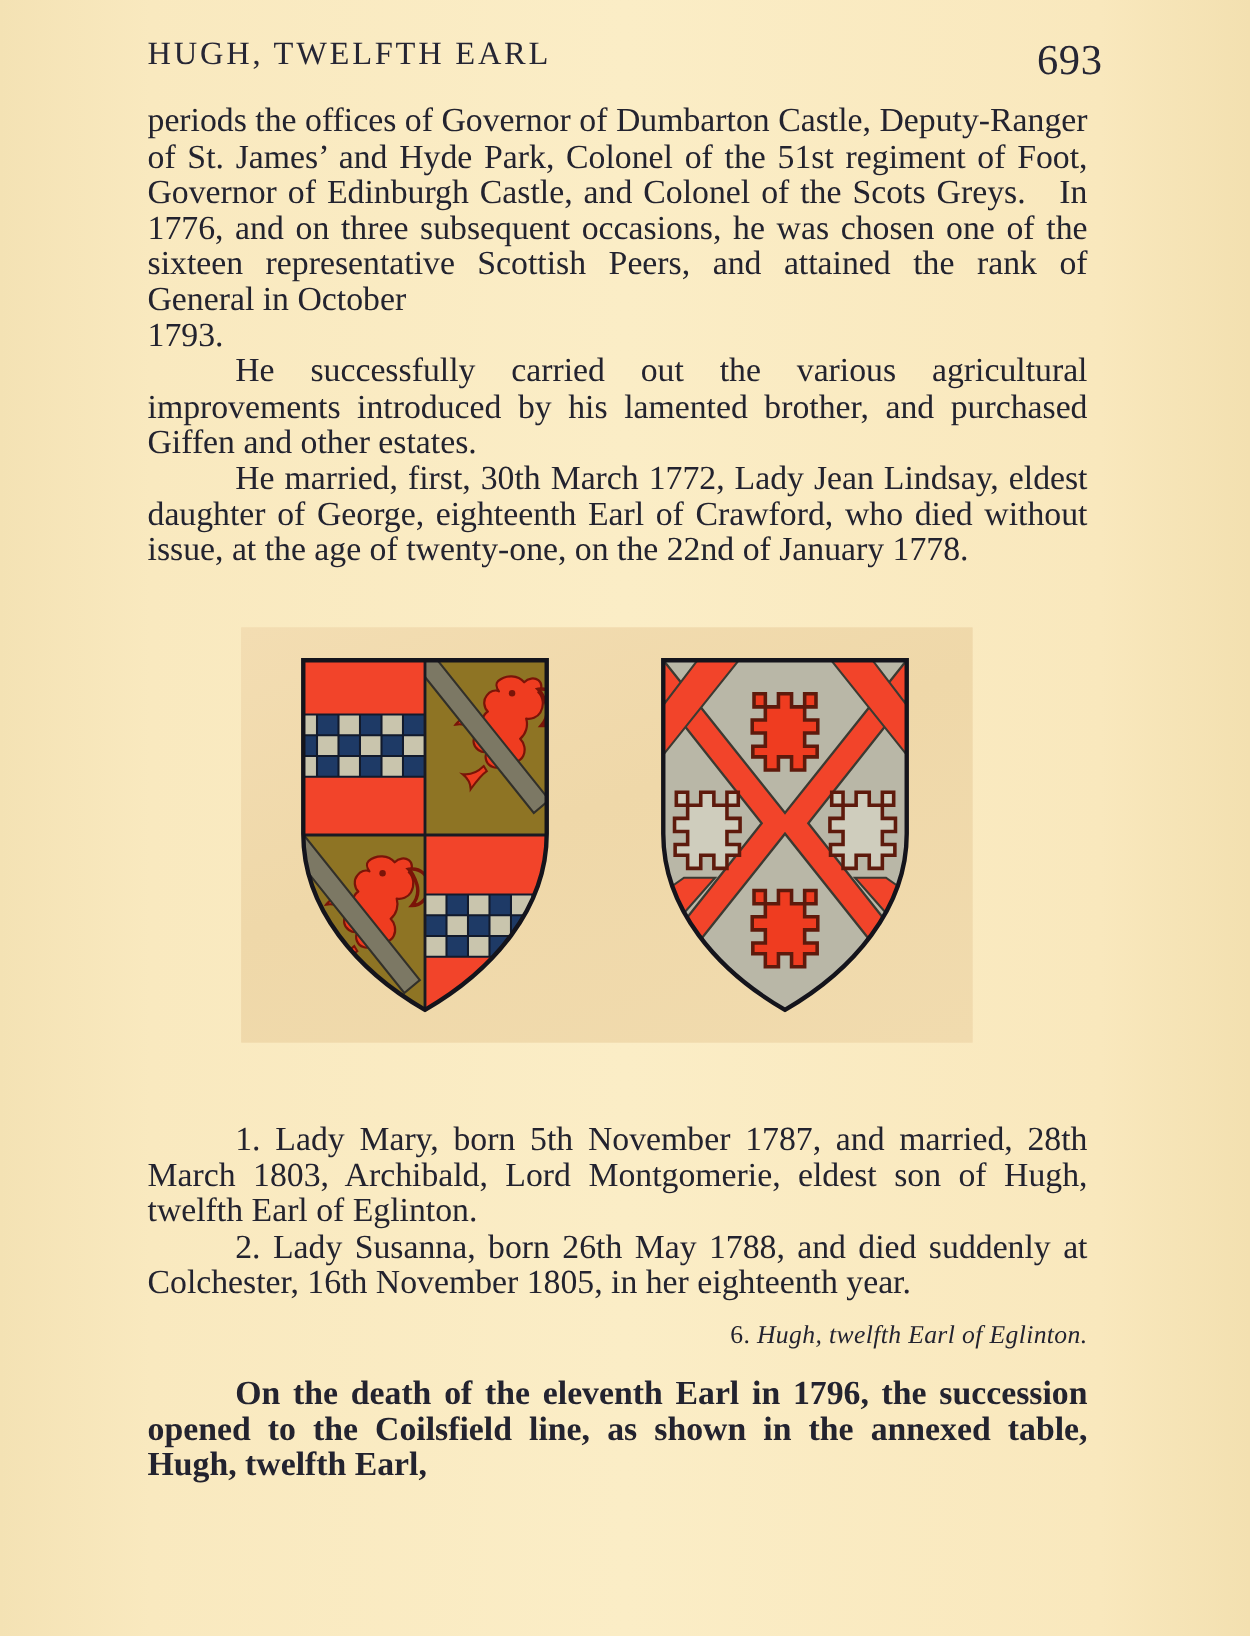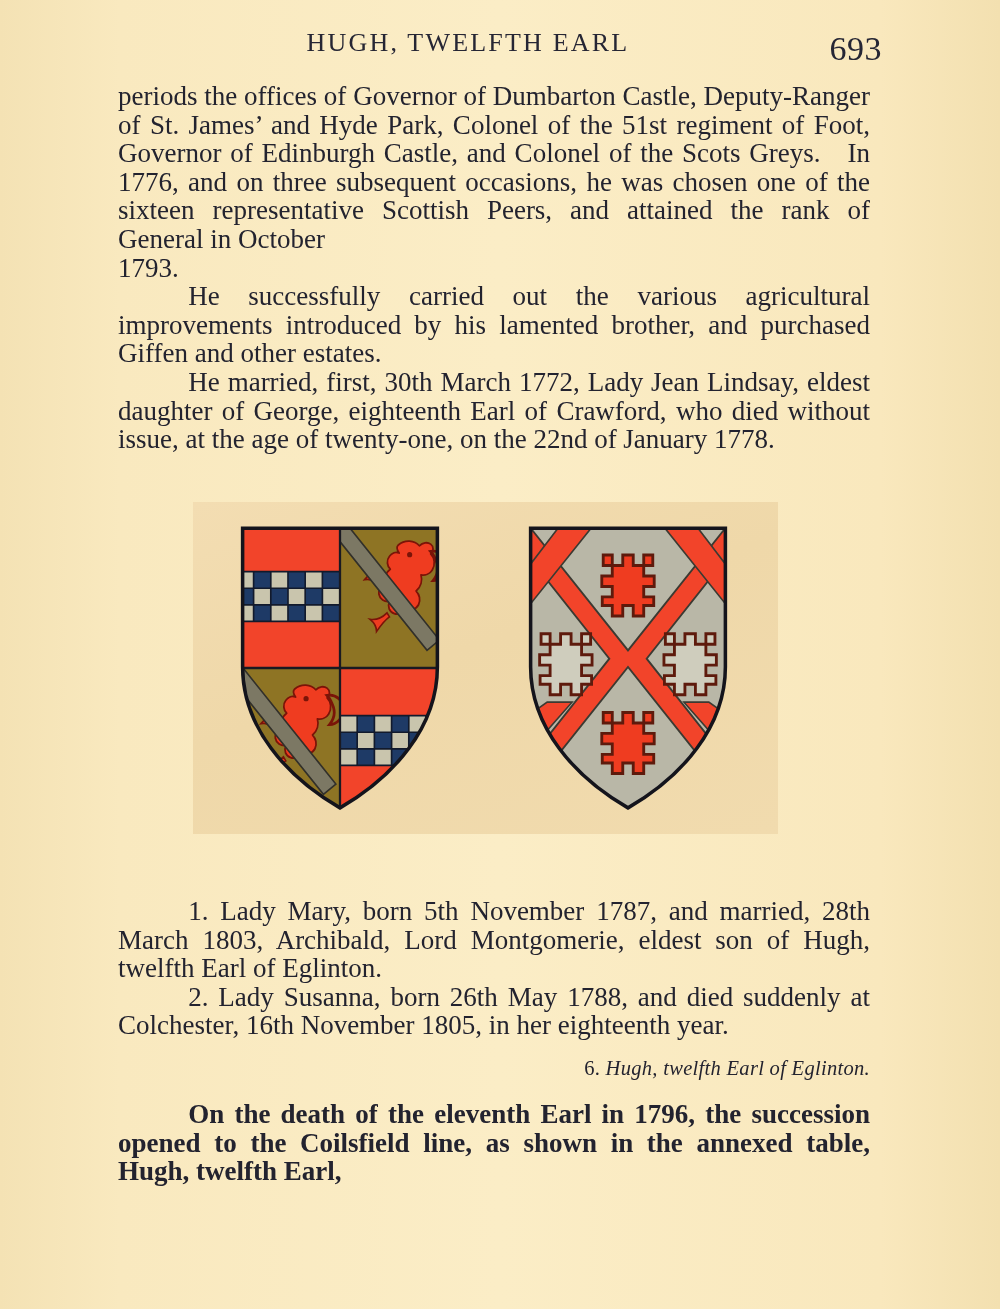--- a/index.html
+++ b/index.html
@@ -29,21 +29,20 @@
     left: 118px;
     top: 28px;
     width: 764px;
     height: 40px;
   }
   .runhead-title {
     position: absolute;
     left: 0;
     top: 0;
     width: 700px;
-    text-align: center;
     font-size: 26px;
     letter-spacing: 2.2px;
     color: #262634;
     white-space: nowrap;
   }
   .runhead-folio {
     position: absolute;
     right: 0;
     top: 2px;
     font-size: 34px;

